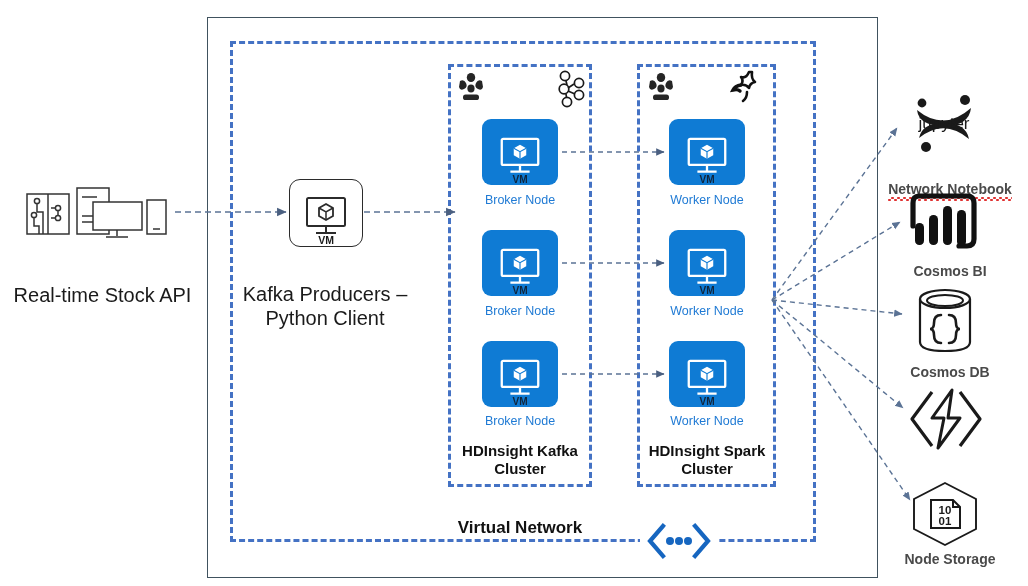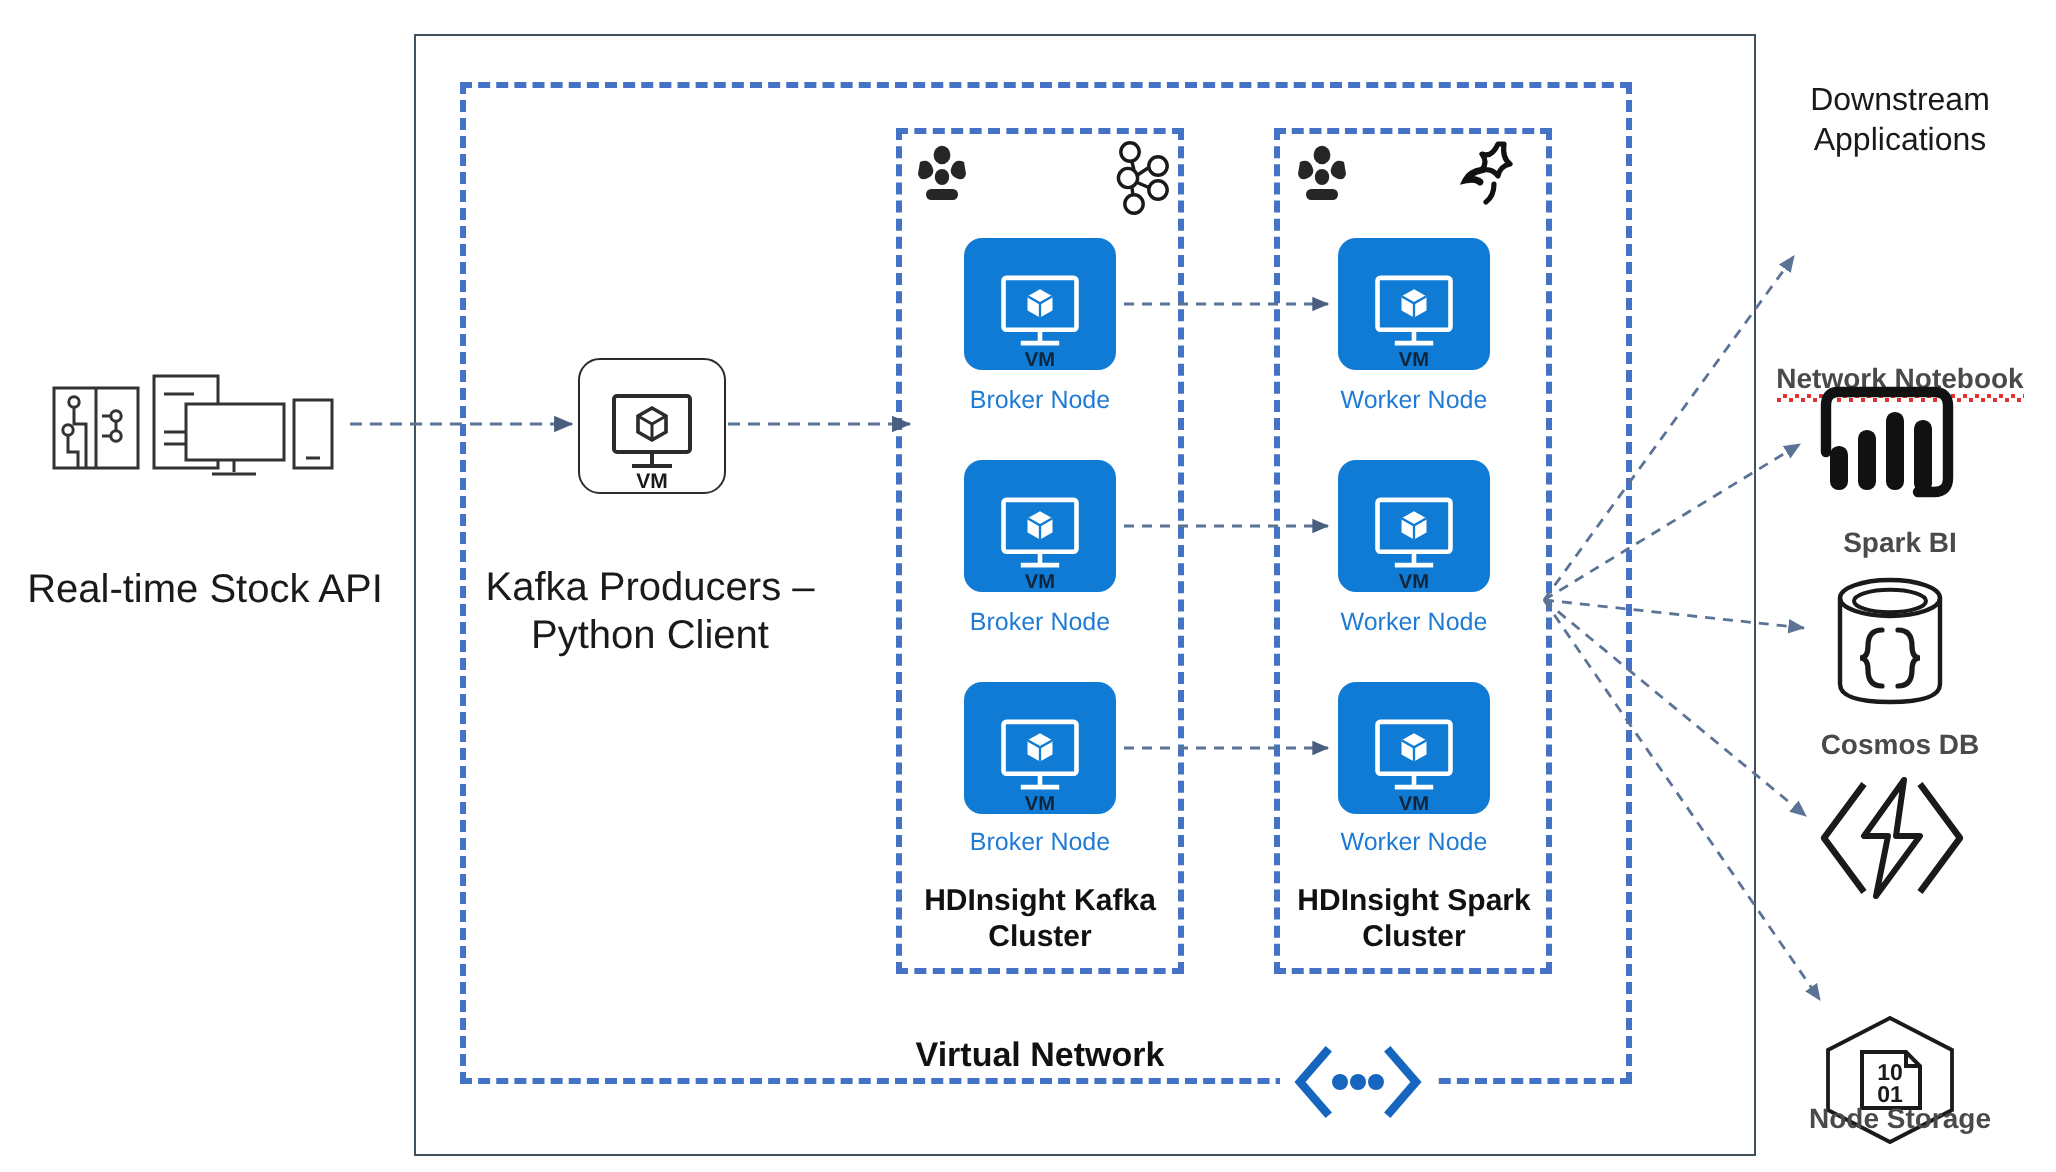--- a/index.html
+++ b/index.html
@@ -271,59 +271,67 @@
   <div class="abs" style="left:640px;top:524px;background:#fff;padding:0 5px;">
     <svg width="68" height="34" viewBox="0 0 68 34">
       <path d="M18 2 L5 17 L18 32" fill="none" stroke="#1666c0" stroke-width="4.2" stroke-linecap="square"></path>
       <path d="M50 2 L63 17 L50 32" fill="none" stroke="#1666c0" stroke-width="4.2" stroke-linecap="square"></path>
       <circle cx="25" cy="17" r="4" fill="#1666c0"></circle>
       <circle cx="34" cy="17" r="4" fill="#1666c0"></circle>
       <circle cx="43" cy="17" r="4" fill="#1666c0"></circle>
     </svg>
   </div>
 
-  <div class="lbl lbl-down" style="left:872px;top:41px;width:156px;">Downstream
-Applications</div>
-
+
+  <div class="abs" style="left:908px;top:92px;">
+    <svg width="72" height="64" viewBox="0 0 72 64">
+      <circle cx="14" cy="11" r="4.4" fill="#1a1a1a"></circle>
+      <circle cx="57" cy="8" r="5" fill="#1a1a1a"></circle>
+      <circle cx="18" cy="55" r="5" fill="#1a1a1a"></circle>
+      <path d="M9 18 q27 22 54 -2 q-2 18 -27 18 q-25 0 -27 -16 Z" fill="#1a1a1a"></path>
+      <path d="M11 46 q25 -20 50 1 q-3 -16 -25 -16 q-22 0 -25 15 Z" fill="#1a1a1a"></path>
+      <text x="36" y="37" font-family="Liberation Sans, sans-serif" font-size="17" fill="#1a1a1a" text-anchor="middle">jupyter</text>
+    </svg>
+  </div>
   <div class="lbl lbl-app" style="left:874px;top:164px;width:152px;">
     <span class="spell">Network Notebook</span>
   </div>
 
   <div class="abs" style="left:907px;top:190px;">
     <svg width="74" height="62" viewBox="0 0 74 62">
       <path d="M18 6 L60 6 q7 0 7 7 L67 49 q0 7 -7 7 L52 56" fill="none" stroke="#111" stroke-width="5.2" stroke-linecap="round"></path>
       <path d="M18 6 L12 6 q-6 0 -6 7 L6 36" fill="none" stroke="#111" stroke-width="5.2" stroke-linecap="round"></path>
       <rect x="8" y="33" width="9" height="22" rx="4.3" fill="#111"></rect>
       <rect x="22" y="25" width="9" height="30" rx="4.3" fill="#111"></rect>
       <rect x="36" y="16" width="9" height="39" rx="4.3" fill="#111"></rect>
       <rect x="50" y="20" width="9" height="36" rx="4.3" fill="#111"></rect>
     </svg>
   </div>
-  <div class="lbl lbl-app" style="left:874px;top:263px;width:152px;">Spark BI</div>
+  <div class="lbl lbl-app" style="left:874px;top:263px;width:152px;">Cosmos BI</div>
 
   <div class="abs" style="left:914px;top:288px;">
     <svg width="62" height="66" viewBox="0 0 62 66">
       <path d="M6 11 L6 54 q0 9 25 9 q25 0 25 -9 L56 11" fill="none" stroke="#1a1a1a" stroke-width="2.2"></path>
       <ellipse cx="31" cy="11" rx="25" ry="9" fill="none" stroke="#1a1a1a" stroke-width="2.2"></ellipse>
       <ellipse cx="31" cy="12.5" rx="18" ry="5.6" fill="none" stroke="#1a1a1a" stroke-width="2"></ellipse>
       <path d="M27 27 q-7 0 -7 8 q0 6 -4 6 q4 0 4 6 q0 8 7 8" fill="none" stroke="#1a1a1a" stroke-width="2.6" stroke-linecap="round"></path>
       <path d="M35 27 q7 0 7 8 q0 6 4 6 q-4 0 -4 6 q0 8 -7 8" fill="none" stroke="#1a1a1a" stroke-width="2.6" stroke-linecap="round"></path>
     </svg>
   </div>
   <div class="lbl lbl-app" style="left:874px;top:364px;width:152px;">Cosmos DB</div>
 
   <div class="abs" style="left:908px;top:388px;">
     <svg width="76" height="62" viewBox="0 0 76 62">
       <path d="M24 4 L4 31 L24 58" fill="none" stroke="#1a1a1a" stroke-width="3.2" stroke-linejoin="round"></path>
       <path d="M52 4 L72 31 L52 58" fill="none" stroke="#1a1a1a" stroke-width="3.2" stroke-linejoin="round"></path>
       <path d="M44 2 L24 30 L36 30 L30 60 L52 30 L40 30 Z" fill="#fff" stroke="#1a1a1a" stroke-width="3" stroke-linejoin="round"></path>
     </svg>
   </div>
 
-  <div class="abs" style="left:910px;top:507px;">
+  <div class="abs" style="left:910px;top:481px;">
     <svg width="70" height="66" viewBox="0 0 70 66">
       <path d="M35 2 L66 18 L66 48 L35 64 L4 48 L4 18 Z" fill="none" stroke="#1a1a1a" stroke-width="1.9"></path>
       <path d="M21 19 L43 19 L50 26 L50 47 L21 47 Z" fill="#fff" stroke="#1a1a1a" stroke-width="2"></path>
       <path d="M43 19 L43 26 L50 26" fill="none" stroke="#1a1a1a" stroke-width="2"></path>
       <text x="35" y="33" font-family="Liberation Sans, sans-serif" font-size="11.5" font-weight="bold" fill="#1a1a1a" text-anchor="middle">10</text>
       <text x="35" y="44" font-family="Liberation Sans, sans-serif" font-size="11.5" font-weight="bold" fill="#1a1a1a" text-anchor="middle">01</text>
     </svg>
   </div>
   <div class="lbl lbl-app" style="left:874px;top:551px;width:152px;">Node Storage</div>
 

